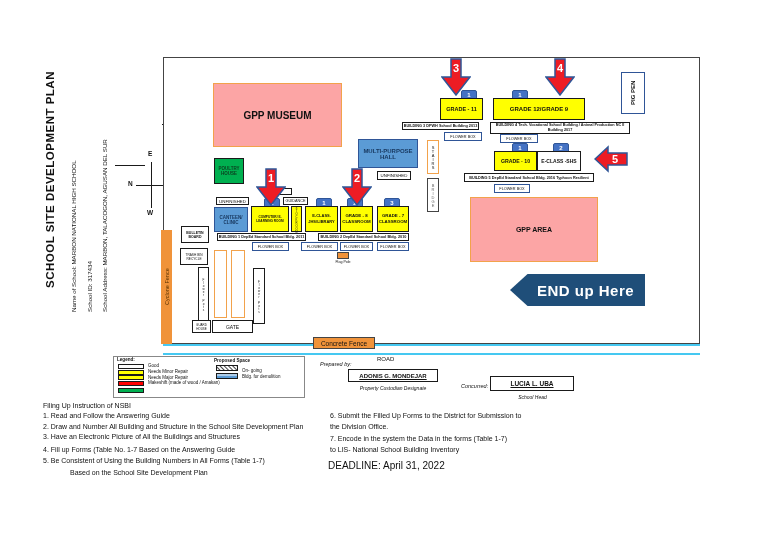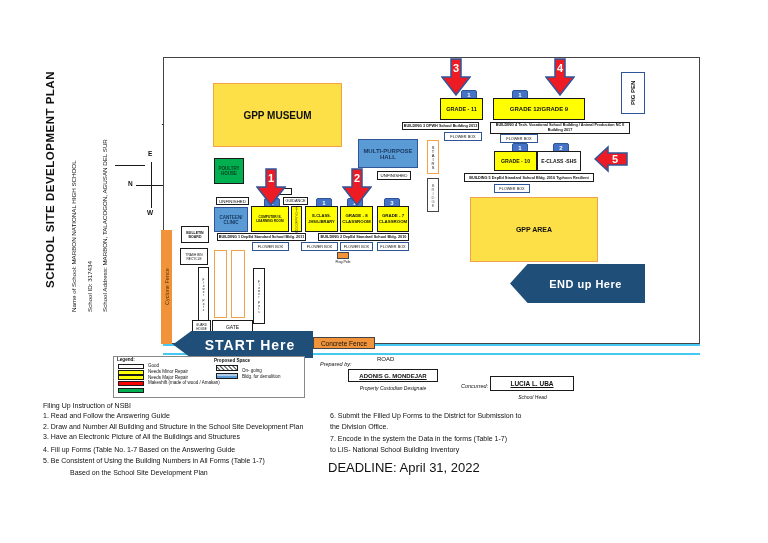--- a/index.html
+++ b/index.html
@@ -3,21 +3,21 @@
 <meta charset="utf-8">
 <style>
   html,body{margin:0;padding:0;background:#fff;}
   #screen{position:relative;width:768px;height:543px;background:#fff;overflow:hidden;
           font-family:"Liberation Sans",sans-serif;color:#111;}
   .abs{position:absolute;box-sizing:border-box;}
   .ctr{display:flex;align-items:center;justify-content:center;text-align:center;}
   .ybox{background:#FFFF00;border:1.4px solid #1a1a1a;font-weight:bold;}
   .bluebox{background:#5B9BD5;border:1px solid #2F5597;color:#17375E;font-weight:bold;}
   .greenbox{background:#00B050;border:1px solid #1a1a1a;color:#0b3d1e;font-weight:bold;}
-  .obox{background:#fde047;border:1.6px solid #F2A24B;}
+  .obox{background:#fca5a5;border:1.6px solid #F2A24B;}
   .wlabel{background:#fff;border:1px solid #1a1a1a;}
   .blabel{background:#fff;border:1px solid #2F5597;}
   .tab{background:#4472C4;border:1px solid #2F5597;color:#fff;font-size:6px;font-weight:bold;
        border-radius:2px 2px 0 0;display:flex;align-items:center;justify-content:center;}
   .vup{writing-mode:vertical-rl;text-orientation:upright;letter-spacing:-1px;}
   .vrot{writing-mode:vertical-rl;transform:rotate(180deg);}
   .banner{background:#1F4E79;color:#fff;font-weight:bold;
           clip-path:polygon(0 50%,13% 0,100% 0,100% 100%,13% 100%);}
   .line{background:#1a1a1a;}
   .cyan{background:#45C8F1;}
@@ -132,22 +132,21 @@
   </svg>
   <svg class="abs" style="left:545px;top:58px;" width="30" height="38">
     <polygon points="10,1 20,1 20,19 29,19 15,37 1,19 10,19" fill="#ED1C24" stroke="#2F5597" stroke-width="1.5"></polygon>
     <text x="15" y="14" text-anchor="middle" fill="#fff" font-size="11" font-weight="bold">4</text>
   </svg>
   <svg class="abs" style="left:594px;top:145px;" width="34" height="28">
     <polygon points="1,14 14,2 14,8 33,8 33,20 14,20 14,26" fill="#ED1C24" stroke="#2F5597" stroke-width="1.5"></polygon>
     <text x="21" y="18" text-anchor="middle" fill="#fff" font-size="11" font-weight="bold">5</text>
   </svg>
 
-  <div class="abs banner ctr" style="left:173px;top:331px;width:140px;height:27px;font-size:14px;letter-spacing:1px;padding-left:14px;">START  Here</div>
-  <div class="abs banner ctr" style="left:510px;top:264px;width:135px;height:39px;font-size:11px;letter-spacing:.5px;padding-left:16px;">END up Here</div>
+  <div class="abs banner ctr" style="left:510px;top:274px;width:135px;height:32px;font-size:15px;letter-spacing:.5px;padding-left:16px;">END up Here</div>
 
   <div class="abs" style="left:113px;top:356px;width:192px;height:42px;border:1px solid #888;background:#fff;"></div>
   <div class="abs" style="left:117px;top:357px;font-size:4.6px;font-weight:bold;">Legend:</div>
   <div class="abs sw" style="left:118px;top:363.5px;width:26px;height:5px;background:#FFFFFF;"></div>
   <div class="abs sw" style="left:118px;top:369.5px;width:26px;height:5px;background:#FFFF00;"></div>
   <div class="abs sw" style="left:118px;top:375px;width:26px;height:5px;background:#FFFF00;"></div>
   <div class="abs sw" style="left:118px;top:380.5px;width:26px;height:5px;background:#FF0000;"></div>
   <div class="abs sw" style="left:118px;top:387.5px;width:26px;height:5px;background:#00B050;"></div>
   <div class="abs" style="left:148px;top:363px;font-size:4.5px;">Good</div>
   <div class="abs" style="left:148px;top:369px;font-size:4.5px;">Needs Minor Repair</div>
@@ -170,15 +169,15 @@
   <div class="abs" style="left:43px;top:412px;font-size:7px;">1. Read and Follow the Answering Guide</div>
   <div class="abs" style="left:43px;top:423px;font-size:7px;">2. Draw and Number  All Building and Structure in the School Site Development Plan</div>
   <div class="abs" style="left:43px;top:433px;font-size:7px;">3. Have an  Electronic  Picture of All  the Buildings and Structures</div>
   <div class="abs" style="left:43px;top:446px;font-size:7px;">4. Fill up Forms (Table No. 1-7  Based on the  Answering Guide</div>
   <div class="abs" style="left:43px;top:457px;font-size:7px;">5. Be Consistent of Using the Building Numbers in All Forms (Table 1-7)</div>
   <div class="abs" style="left:70px;top:469px;font-size:7px;">Based on the School Site Development Plan</div>
   <div class="abs" style="left:330px;top:412px;font-size:7px;">6. Submit the Filled Up Forms to the District  for Submission to</div>
   <div class="abs" style="left:330px;top:423px;font-size:7px;">the Division Office.</div>
   <div class="abs" style="left:330px;top:435px;font-size:7px;">7. Encode  in the system the Data in the forms (Table 1-7)</div>
   <div class="abs" style="left:330px;top:446px;font-size:7px;">to LIS- National School Building Inventory</div>
-  <div class="abs" style="left:328px;top:460px;font-size:13px;">DEADLINE:  April  31, 2022</div>
+  <div class="abs" style="left:328px;top:460px;font-size:10px;">DEADLINE:  April  31, 2022</div>
 
 </div>
 
 </body></html>

